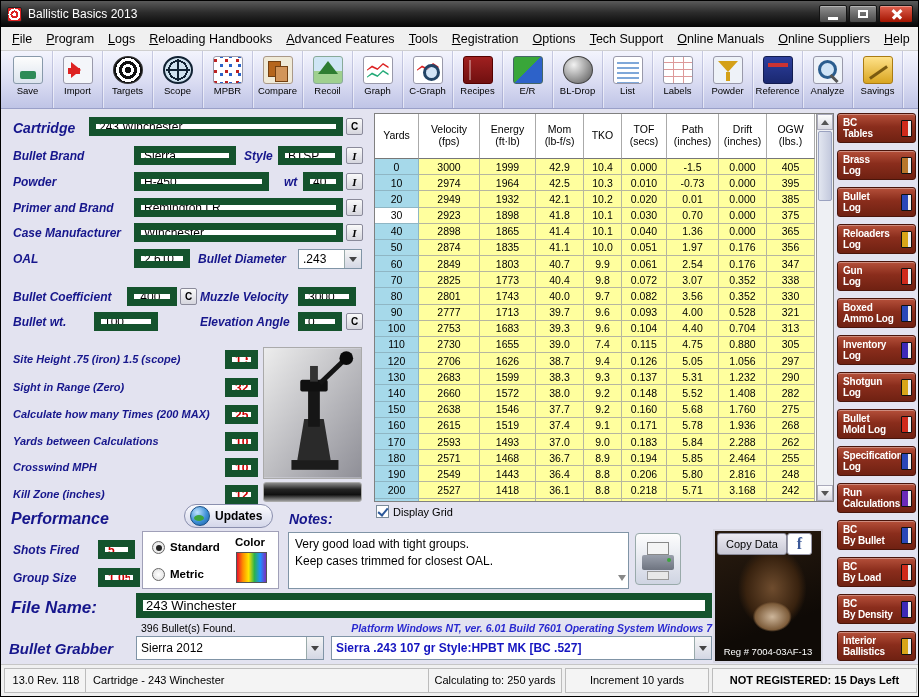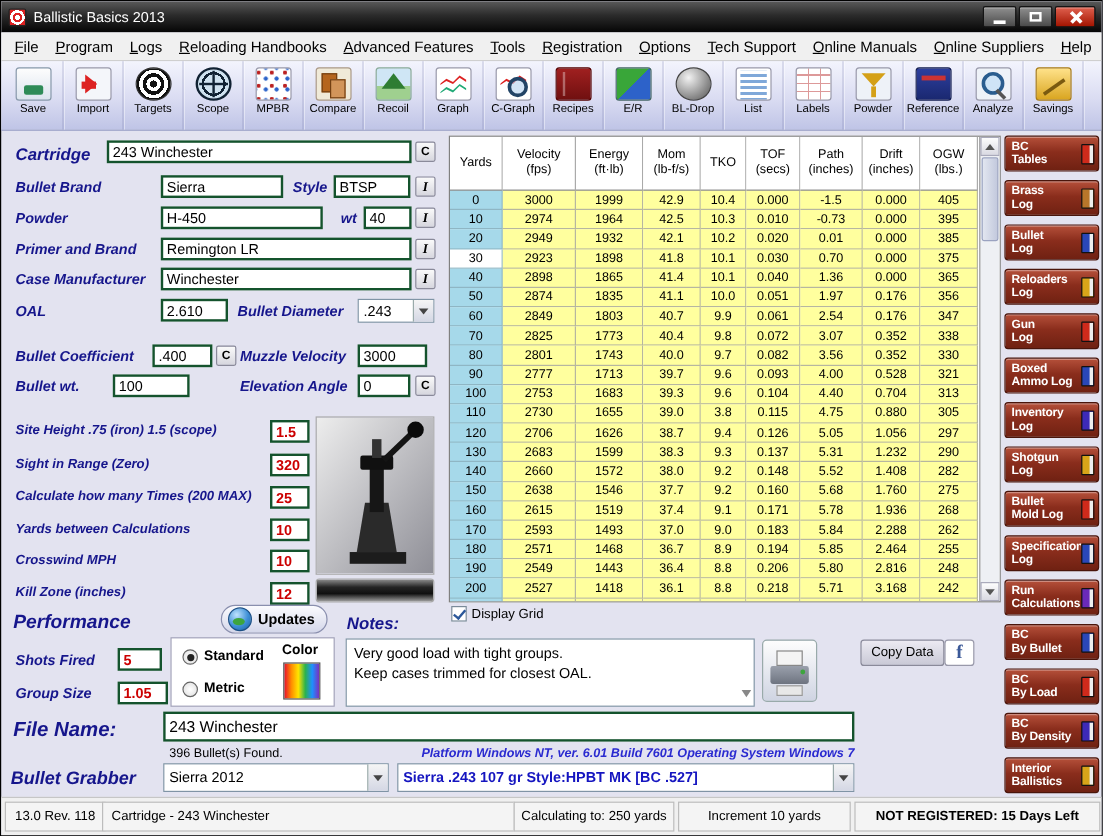--- a/index.html
+++ b/index.html
@@ -61,21 +61,21 @@
   .icon-analyze{background:#eef2f8;border:1px solid #99a}
   .icon-analyze::before{content:'';position:absolute;left:4px;top:3px;width:13px;height:13px;border:3px solid #2a5d8f;border-radius:50%;background:#cfe4f7}
   .icon-analyze::after{content:'';position:absolute;right:3px;bottom:3px;width:10px;height:3px;background:#555;transform:rotate(45deg)}
   .icon-savings{background:linear-gradient(#ffe28a,#d9a520);border:1px solid #a97b14}
   .icon-savings::after{content:'';position:absolute;left:4px;top:14px;width:21px;height:3px;background:#7a5a10;transform:rotate(-35deg)}
 
   
   .flabel{position:absolute;color:#16168c;font-weight:bold;font-style:italic;font-size:12px;white-space:nowrap}
   .flabel.big{font-size:14px}
   .flabel.small{font-size:11px}
-  .tin{position:absolute;height:19px;border:2px solid #14532d;background:#fff;font:12px "Liberation Sans",sans-serif;padding:0 3px;color:#000}
+  .tin{position:absolute;height:19px;border:7px solid #14532d;background:#fff;font:12px "Liberation Sans",sans-serif;padding:0 3px;color:#000}
   .tin.red{color:#c00;font-weight:bold}
   .sq{position:absolute;width:17px;height:17px;font-size:10px;font-weight:bold;background:linear-gradient(#fafafa,#d6d6de);border:1px solid #8a8a9a;border-radius:2px;line-height:14px;text-align:center;cursor:default}
   .sq.i{font-style:italic;font-family:"Liberation Serif",serif;font-size:11px}
   .combo{position:absolute;background:#fff;border:1px solid #8094a6;display:flex;align-items:center}
   .combo-text{flex:1;font-size:12px;padding:0 4px;white-space:nowrap;overflow:hidden}
   .combo-text.blue{color:#1515c0;font-weight:bold}
   .combo-arrow{width:17px;align-self:stretch;border-left:1px solid #9aa;background:linear-gradient(#f5f5f5,#d4d7e4);display:flex;align-items:center;justify-content:center}
   .combo-arrow::after{content:'';border:4px solid transparent;border-top:5px solid #444;margin-top:4px}
 
   
@@ -446,21 +446,21 @@
         <div class="td">39.3</div>
         <div class="td">9.6</div>
         <div class="td">0.104</div>
         <div class="td">4.40</div>
         <div class="td">0.704</div>
         <div class="td">313</div>
         <div class="td yards">110</div>
         <div class="td">2730</div>
         <div class="td">1655</div>
         <div class="td">39.0</div>
-        <div class="td">3.8</div>
+        <div class="td">7.4</div>
         <div class="td">0.115</div>
         <div class="td">4.75</div>
         <div class="td">0.880</div>
         <div class="td">305</div>
         <div class="td yards">120</div>
         <div class="td">2706</div>
         <div class="td">1626</div>
         <div class="td">38.7</div>
         <div class="td">9.4</div>
         <div class="td">0.126</div>
@@ -668,20 +668,23 @@
 Keep cases trimmed for closest OAL.</div>
     <span id="notes-arrow"></span>
   </div>
 
   <div id="printer-btn" style="left:634px;top:532px">
     <i class="p-paper"></i>
     <i class="p-body"></i>
     <i class="p-out"></i>
   </div>
 
+  <div id="dog-photo" style="left:712px;top:528px;width:110px;height:134px">
+    <div id="reg-num">Reg # 7004-03AF-13</div>
+  </div>
   <div id="copy-data-btn" style="left:716px;top:532px">Copy Data</div>
   <div id="fb-btn" style="left:786px;top:532px">f</div>
 
   <div class="section-title" style="left:10px;top:597px;font-size:17px">File Name:</div>
   <input class="tin" style="left: 135px; top: 592px; width: 576px; height: 25px; font-size: 13px;" value="243 Winchester">
   <div id="bullets-found" style="left:140px;top:621px">396 Bullet(s) Found.</div>
   <div id="platform-text">Platform Windows NT, ver. 6.01 Build 7601 Operating System Windows 7</div>
 
   <div class="section-title" style="left:8px;top:639px;font-size:15px">Bullet Grabber</div>
   <div class="combo" style="left:135px;top:635px;width:188px;height:24px">

